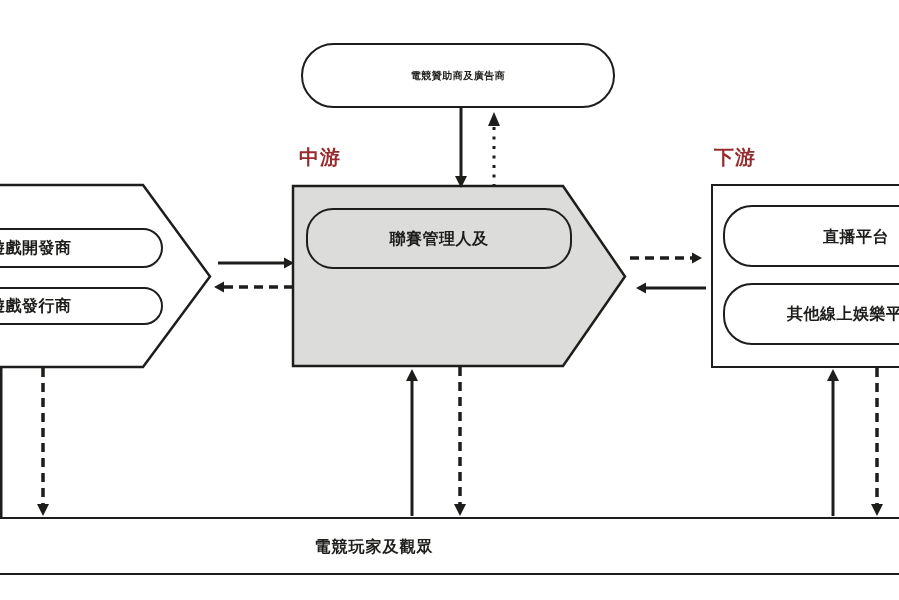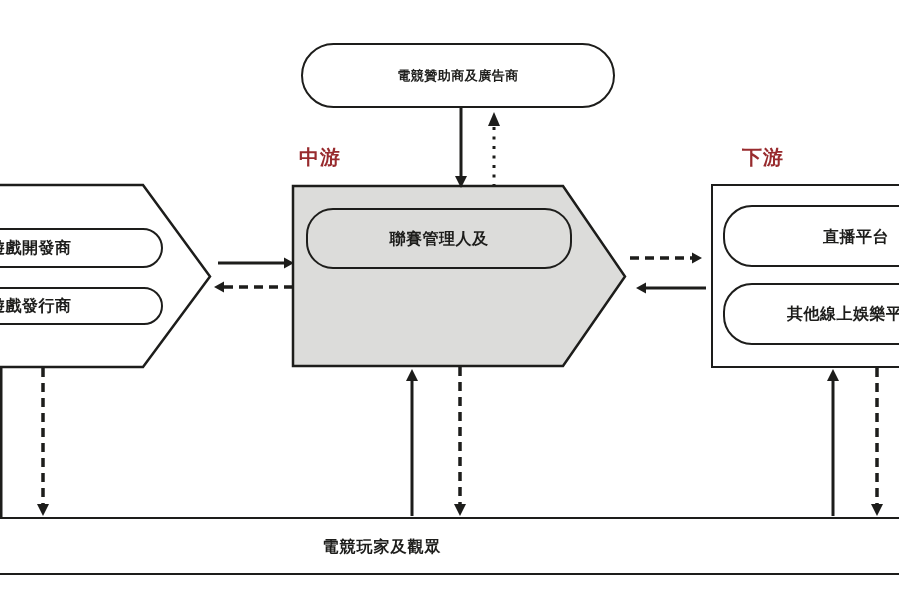--- a/index.html
+++ b/index.html
@@ -13,21 +13,21 @@
   .shape-gray{fill:var(--gray-fill,#dcdcda);stroke:var(--line,#1d1d1b);stroke-width:2.5;}
   .arrow-line{stroke:var(--line,#1d1d1b);stroke-width:3;fill:none;}
   .arrow-head{fill:var(--line,#1d1d1b);stroke:none;}
   .dashed{stroke-dasharray:9 6;stroke-width:3.5;}
   .dotted{stroke-dasharray:3 6.5;}
   .node{position:absolute;box-sizing:border-box;border:2.5px solid var(--line,#1d1d1b);background:#fff;}
   .pill{border-radius:33px;display:flex;align-items:center;justify-content:center;}
   .stadium{display:flex;flex-direction:column;align-items:center;justify-content:center;}
   .gray-bg{background:var(--gray-fill,#dcdcda);}
   .label{font-weight:700;letter-spacing:.5px;white-space:nowrap;}
-  .t13{font-size:13px;}
+  .t13{font-size:10px;}
   .t16{font-size:16px;line-height:27px;}
   .txt{position:absolute;font-weight:700;font-size:16px;line-height:20px;white-space:nowrap;letter-spacing:.5px;}
   .section-label{position:absolute;font-weight:700;font-size:20px;line-height:22px;color:var(--accent-red,#982b2e);letter-spacing:1px;}
   .center{text-align:center;}
 </style>
 </head>
 <body>
 
 <div class="canvas">
 
@@ -95,33 +95,33 @@
       <path class="arrow-line dashed" d="M877,368 V504"></path>
       <polygon class="arrow-head" points="871,504 883,504 877,516"></polygon>
     </g>
   </svg>
 
   <div class="node pill" style="left:301px;top:43px;width:314px;height:65px;">
     <span class="label t13">電競贊助商及廣告商</span>
   </div>
 
   <div class="section-label" style="left:299px;top:146px;text-align:center;">中游</div>
-  <div class="section-label" style="left:742px;top:146px;">下游</div>
+  <div class="section-label" style="left:714px;top:146px;">下游</div>
 
   <div class="node" style="left:-60px;top:228px;width:223px;height:40px;border-radius:21px;"></div>
   <div class="node" style="left:-60px;top:287px;width:223px;height:38px;border-radius:20px;"></div>
   <div class="txt" style="left:-11px;top:238px;">遊戲開發商</div>
   <div class="txt" style="left:-11px;top:296px;">遊戲發行商</div>
 
   <div class="node stadium gray-bg" style="left:306px;top:208px;width:266px;height:61px;border-radius:27px;">
     <span class="label t16">聯賽管理人及</span>
   </div>
 
   <div class="node" style="left:711px;top:184px;width:240px;height:184px;"></div>
   <div class="node" style="left:723px;top:205px;width:235px;height:62px;border-radius:29px;"></div>
   <div class="node" style="left:723px;top:283px;width:235px;height:62px;border-radius:29px;"></div>
   <div class="txt center" style="left:790px;top:227px;width:132px;">直播平台</div>
   <div class="txt" style="left:787px;top:304px;">其他線上娛樂平台</div>
 
   <div class="node" style="left:-10px;top:517px;width:920px;height:58px;"></div>
-  <div class="txt center" style="left:16px;top:537px;width:732px;letter-spacing:1px;">電競玩家及觀眾</div>
+  <div class="txt center" style="left:8px;top:537px;width:732px;letter-spacing:1px;">電競玩家及觀眾</div>
 
 </div>
 
 </body></html>

